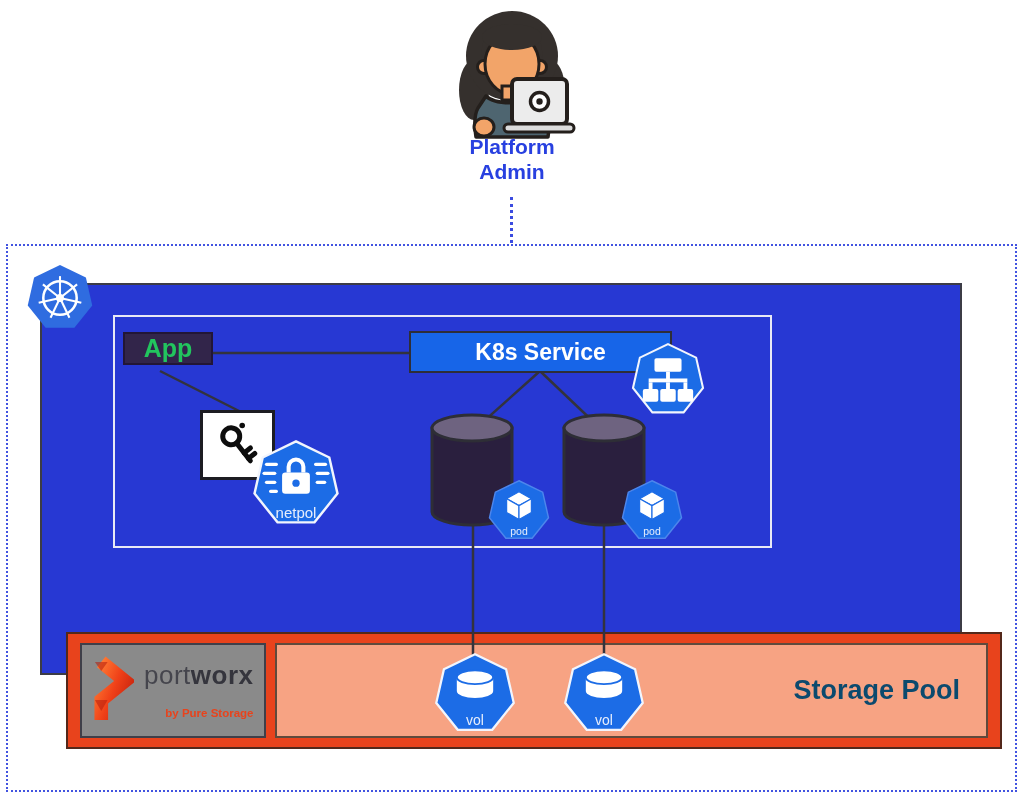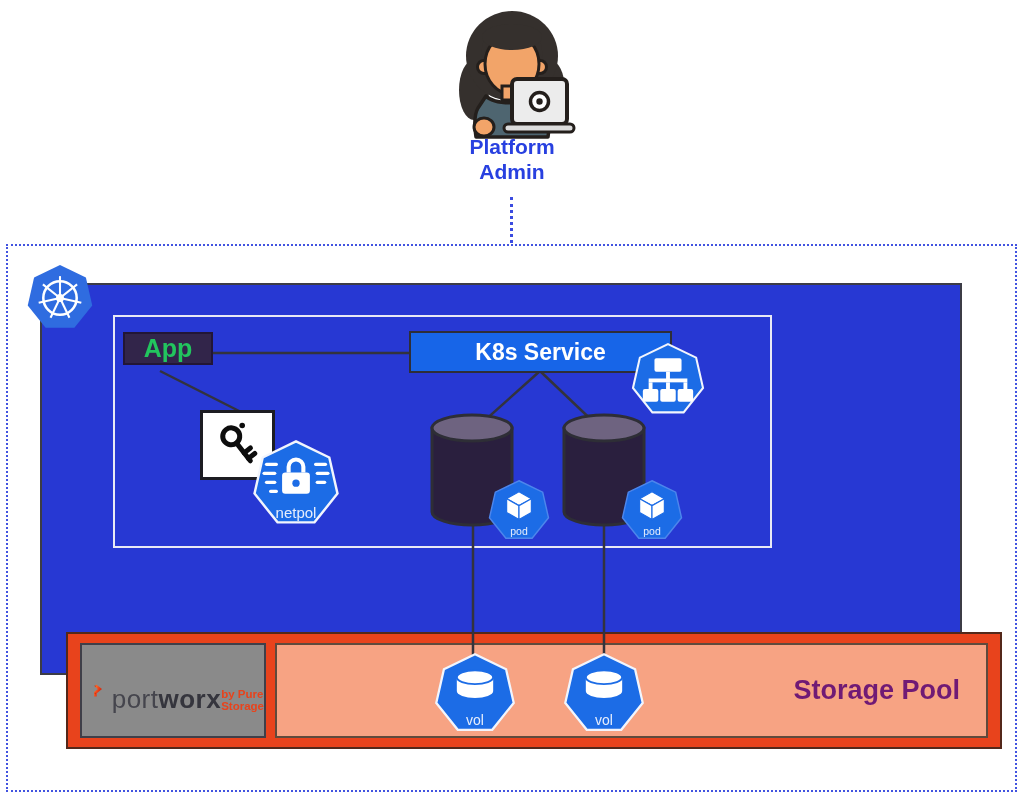--- a/index.html
+++ b/index.html
@@ -60,22 +60,22 @@
   #portworx-box{
     left:12px;top:9px;width:186px;height:95px;
     background:#8a8a8a;border:2px solid #3f3f49;box-sizing:border-box;
     display:flex;align-items:center;z-index:1;
   }
   #salmon-box{
     left:207px;top:9px;width:713px;height:95px;
     background:#f7a383;border:2px solid #5f4a3c;box-sizing:border-box;
     display:flex;align-items:center;justify-content:flex-end;z-index:1;
   }
-  #storage-label{color:#701a75;font-weight:bold;font-size:27px;padding-right:26px;}
-  #portworx-text{margin-left:10px;display:flex;align-items:flex-end;}
+  #storage-label{color:#0c4a6e;font-weight:bold;font-size:27px;padding-right:26px;}
+  #portworx-text{margin-left:10px;display:flex;flex-direction:column;align-items:flex-end;}
   #portworx-wordmark{font-size:26px;color:#45454d;letter-spacing:0.5px;line-height:26px;}
   #portworx-wordmark .bold{font-weight:bold;color:#35353d;}
   #portworx-tagline{font-size:11.5px;color:#e8431c;margin-top:19px;font-weight:bold;}
 
   
   #overlay{left:0;top:0;width:1024px;height:803px;z-index:5;pointer-events:none;}
 
   
   .badge{z-index:7;}
   .badge svg{position:absolute;left:0;top:0;width:100%;height:100%;}

